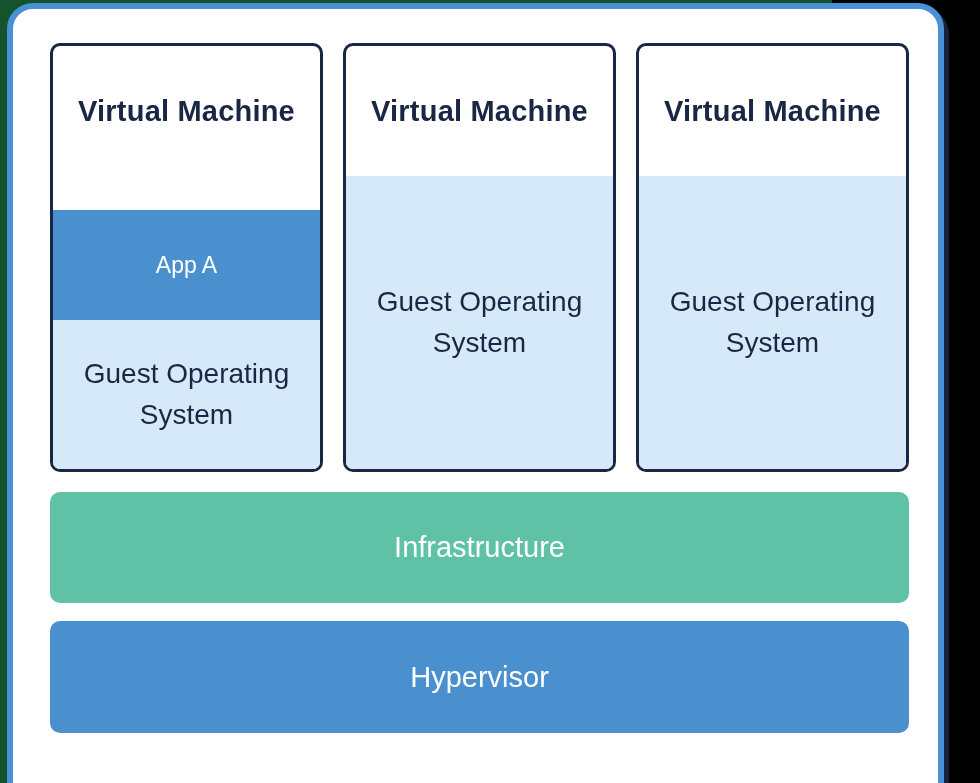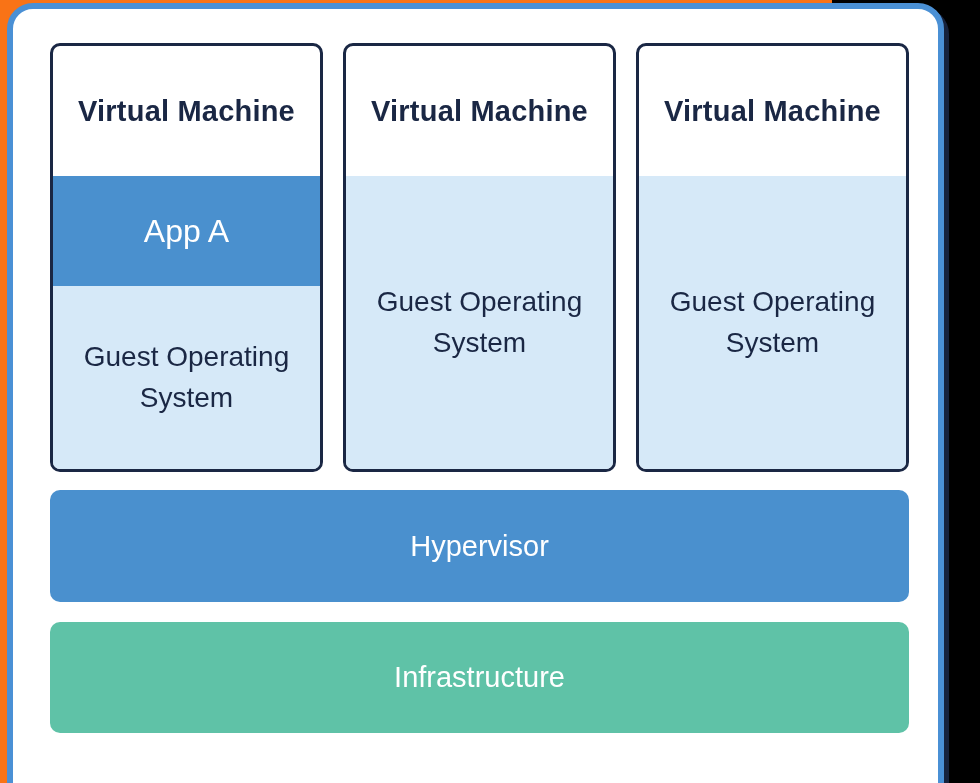--- a/index.html
+++ b/index.html
@@ -9,21 +9,21 @@
     width: 980px;
     height: 783px;
     overflow: hidden;
     font-family: "Liberation Sans", sans-serif;
   }
 
   .stage {
     position: relative;
     width: 832px;
     height: 783px;
-    background: #f97316;
+    background: #14532d;
   }
 
   .container {
     position: absolute;
     left: 7px;
     top: 3px;
     width: 859px;
     height: 759px;
     background: #ffffff;
     border: 6px solid #4a90d5;
@@ -61,21 +61,22 @@
     letter-spacing: 0.2px;
   }
 
   .vm-app {
     flex: 0 0 110px;
     display: flex;
     align-items: center;
     justify-content: center;
     background: #4a90ce;
     color: #ffffff;
-    font-size: 32px;
+    font-size: 23px;
+    margin-top: 34px;
   }
 
   .vm-guest {
     flex: 1 1 auto;
     display: flex;
     align-items: center;
     justify-content: center;
     text-align: center;
     background: #d6e9f8;
     color: #1a2744;
@@ -124,18 +125,18 @@
         <div class="vm-guest">Guest Operating System</div>
       </div>
 
       <div class="vm-box">
         <div class="vm-title">Virtual Machine</div>
         <div class="vm-guest">Guest Operating System</div>
       </div>
 
     </div>
 
+    <div class="bar infrastructure">Infrastructure</div>
+
     <div class="bar hypervisor">Hypervisor</div>
-
-    <div class="bar infrastructure">Infrastructure</div>
 
   </div>
 </div>
 
 </body></html>

